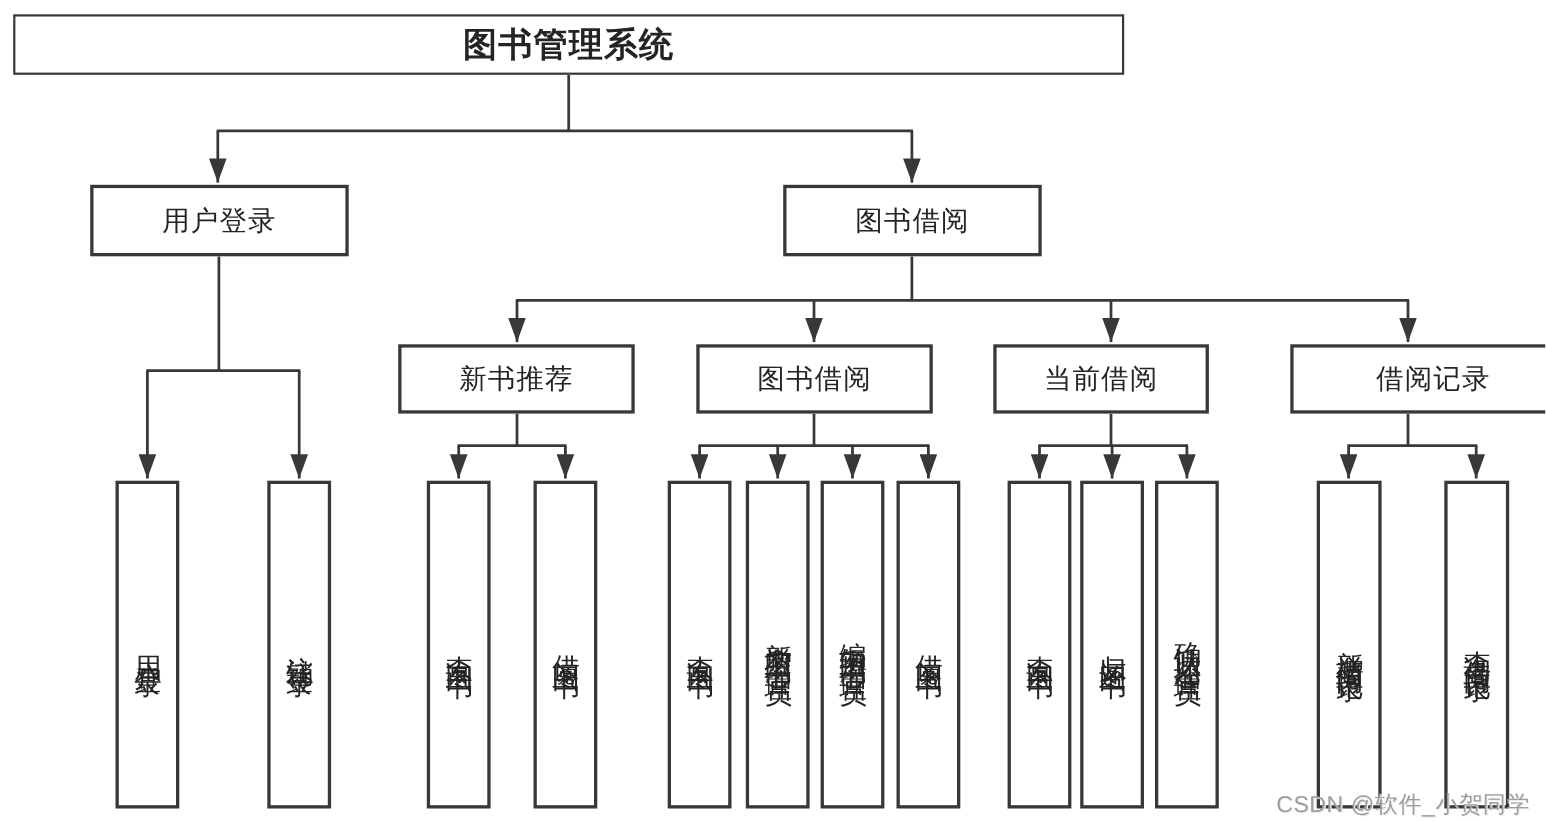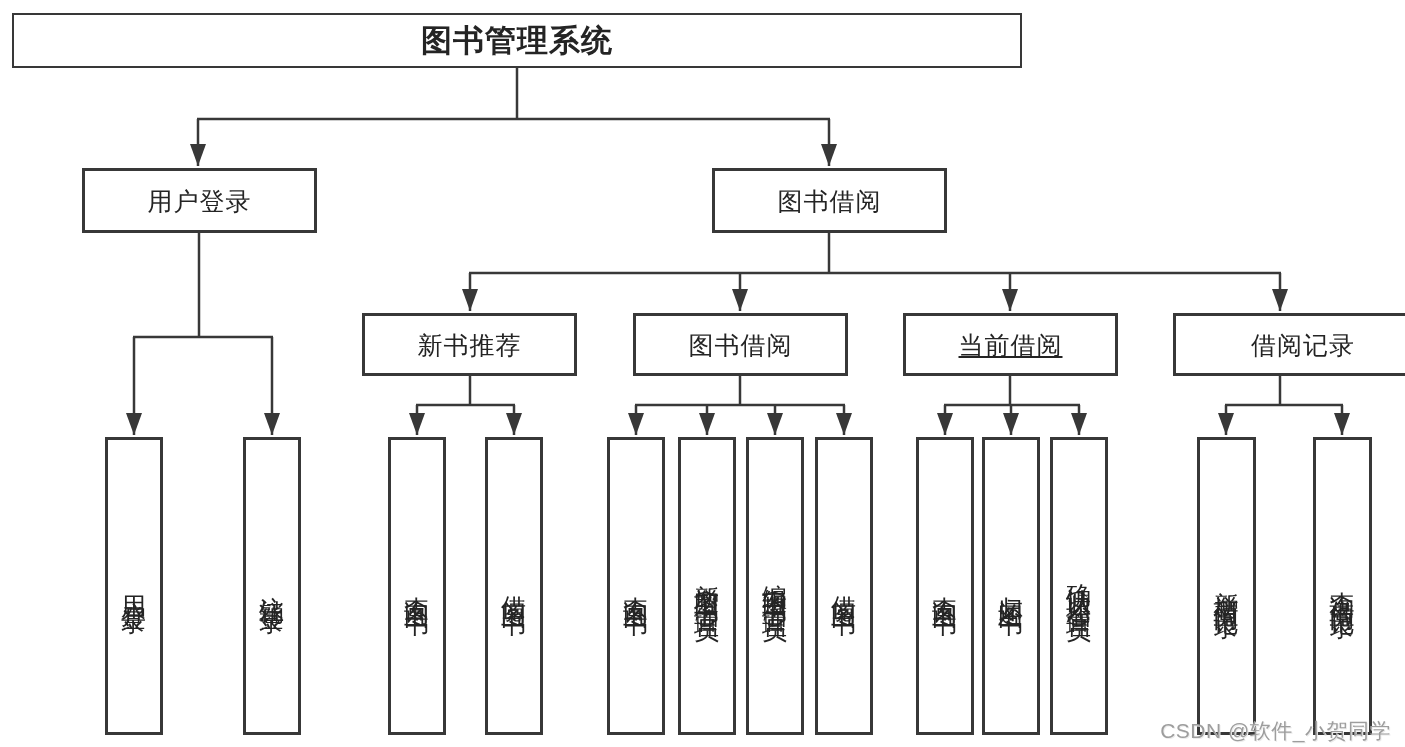--- a/index.html
+++ b/index.html
@@ -127,21 +127,21 @@
     </g>
   </svg>
 
   <div class="node root" style="left:12px; top:13px; width:1010px; height:55px;">图书管理系统</div>
 
   <div class="node" style="left:82px; top:168px; width:235px; height:65px;">用户登录</div>
   <div class="node" style="left:712px; top:168px; width:235px; height:65px;">图书借阅</div>
 
   <div class="node" style="left:362px; top:313px; width:215px; height:63px;">新书推荐</div>
   <div class="node" style="left:633px; top:313px; width:215px; height:63px;">图书借阅</div>
-  <div class="node" style="left:903px; top:313px; width:215px; height:63px;text-decoration:underline;">当前借阅</div>
+  <div class="node" style="left:903px; top:313px; width:196px; height:63px;">当前借阅</div>
   <div class="node" style="left:1173px; top:313px; width:260px; height:63px;">借阅记录</div>
 
   <div class="node leaf" style="left:105px; top:437px; width:58px; height:298px;">用户登录</div>
   <div class="node leaf" style="left:243px; top:437px; width:58px; height:298px;">注销登录</div>
 
   <div class="node leaf" style="left:388px; top:437px; width:58px; height:298px;">查询图书</div>
   <div class="node leaf" style="left:485px; top:437px; width:58px; height:298px;">借阅图书</div>
 
   <div class="node leaf" style="left:607px; top:437px; width:58px; height:298px;">查询图书</div>
   <div class="node leaf" style="left:678px; top:437px; width:58px; height:298px;">新增图书（管理员）</div>

